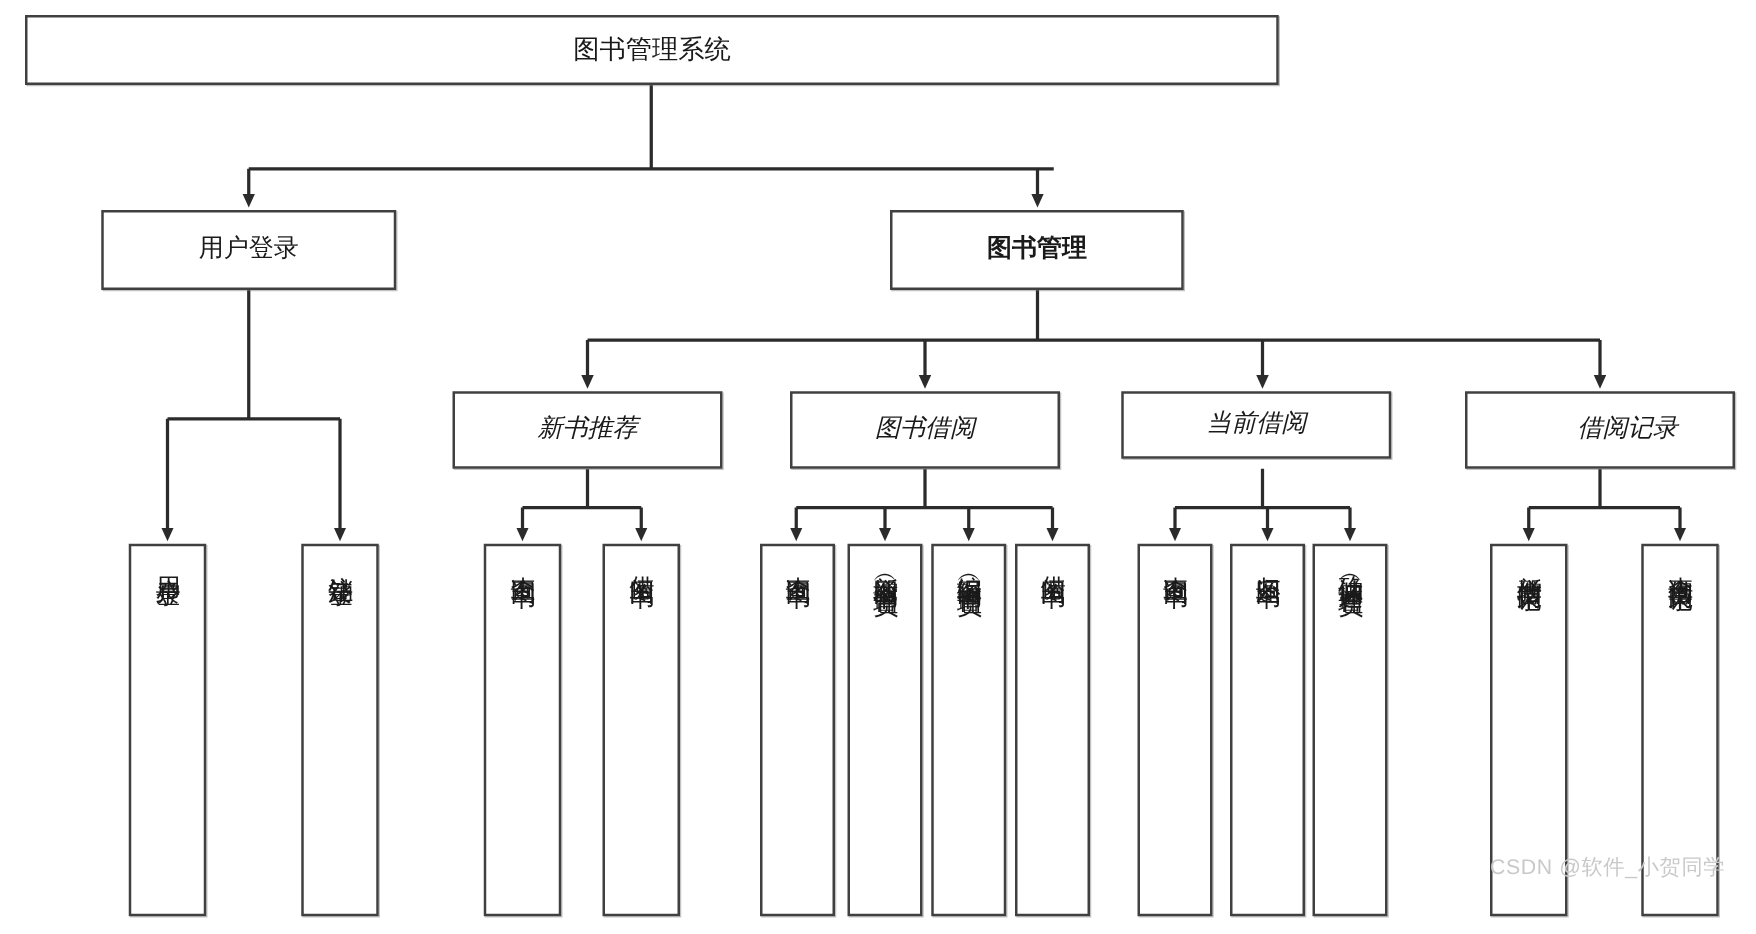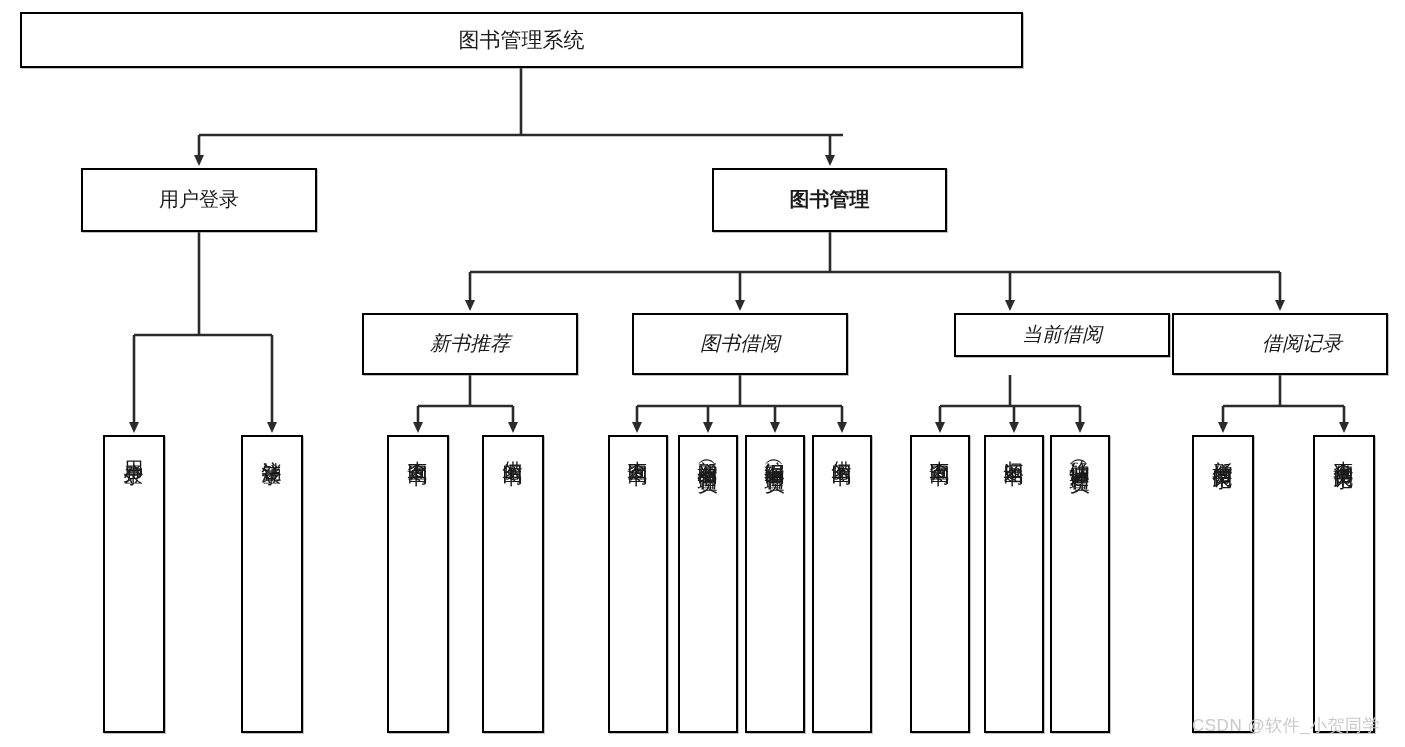--- a/index.html
+++ b/index.html
@@ -22,21 +22,21 @@
     left: 0;
     top: 0;
     width: 1405px;
     height: 747px;
     pointer-events: none;
   }
   .node {
     position: absolute;
     box-sizing: border-box;
     background: #ffffff;
-    border: 2px solid #000000;
+    border: 2px solid #404040;
     box-shadow: 1px 1px 0 rgba(120,120,120,0.45);
     display: flex;
     align-items: center;
     justify-content: center;
     color: #1a1a1a;
     z-index: 2;
   }
   .node .lbl {
     display: block;
     text-align: center;
@@ -132,21 +132,21 @@
   <div class="node node-l2" style="left: 712px; top: 168px; width: 235px; height: 64px; font-weight: bold;">
     <span class="lbl">图书管理</span>
   </div>
 
   <div class="node node-l3" style="left: 362px; top: 313px; width: 216px; height: 62px;">
     <span class="lbl">新书推荐</span>
   </div>
   <div class="node node-l3" style="left: 632px; top: 313px; width: 216px; height: 62px;">
     <span class="lbl">图书借阅</span>
   </div>
-  <div class="node node-l3" style="left: 954px; top: 313px; width: 216px; height: 44px; align-items: center;">
+  <div class="node node-l3" style="left: 897px; top: 313px; width: 216px; height: 54px; align-items: center;">
     <span class="lbl">当前借阅</span>
   </div>
   <div class="node node-l3" style="left: 1172px; top: 313px; width: 216px; height: 62px; padding-left: 44px;">
     <span class="lbl">借阅记录</span>
   </div>
 
   <div class="node node-leaf" style="left: 103px; top: 435px; width: 62px; height: 298px;">
     <span class="lbl">用户登录</span>
   </div>
   <div class="node node-leaf" style="left: 241px; top: 435px; width: 62px; height: 298px;">
@@ -179,14 +179,14 @@
   <div class="node node-leaf" style="left: 1050px; top: 435px; width: 60px; height: 298px;">
     <span class="lbl">确认归还（管理员）</span>
   </div>
   <div class="node node-leaf" style="left: 1192px; top: 435px; width: 62px; height: 298px;">
     <span class="lbl">新增借阅记录</span>
   </div>
   <div class="node node-leaf" style="left: 1313px; top: 435px; width: 62px; height: 298px;">
     <span class="lbl">查询借阅记录</span>
   </div>
 
-  <div class="watermark" style="left: 1192px; top: 714px;">CSDN @软件_小贺同学</div>
+  <div class="watermark" style="left: 1192px; top: 682px;">CSDN @软件_小贺同学</div>
 </div>
 
 </body></html>

